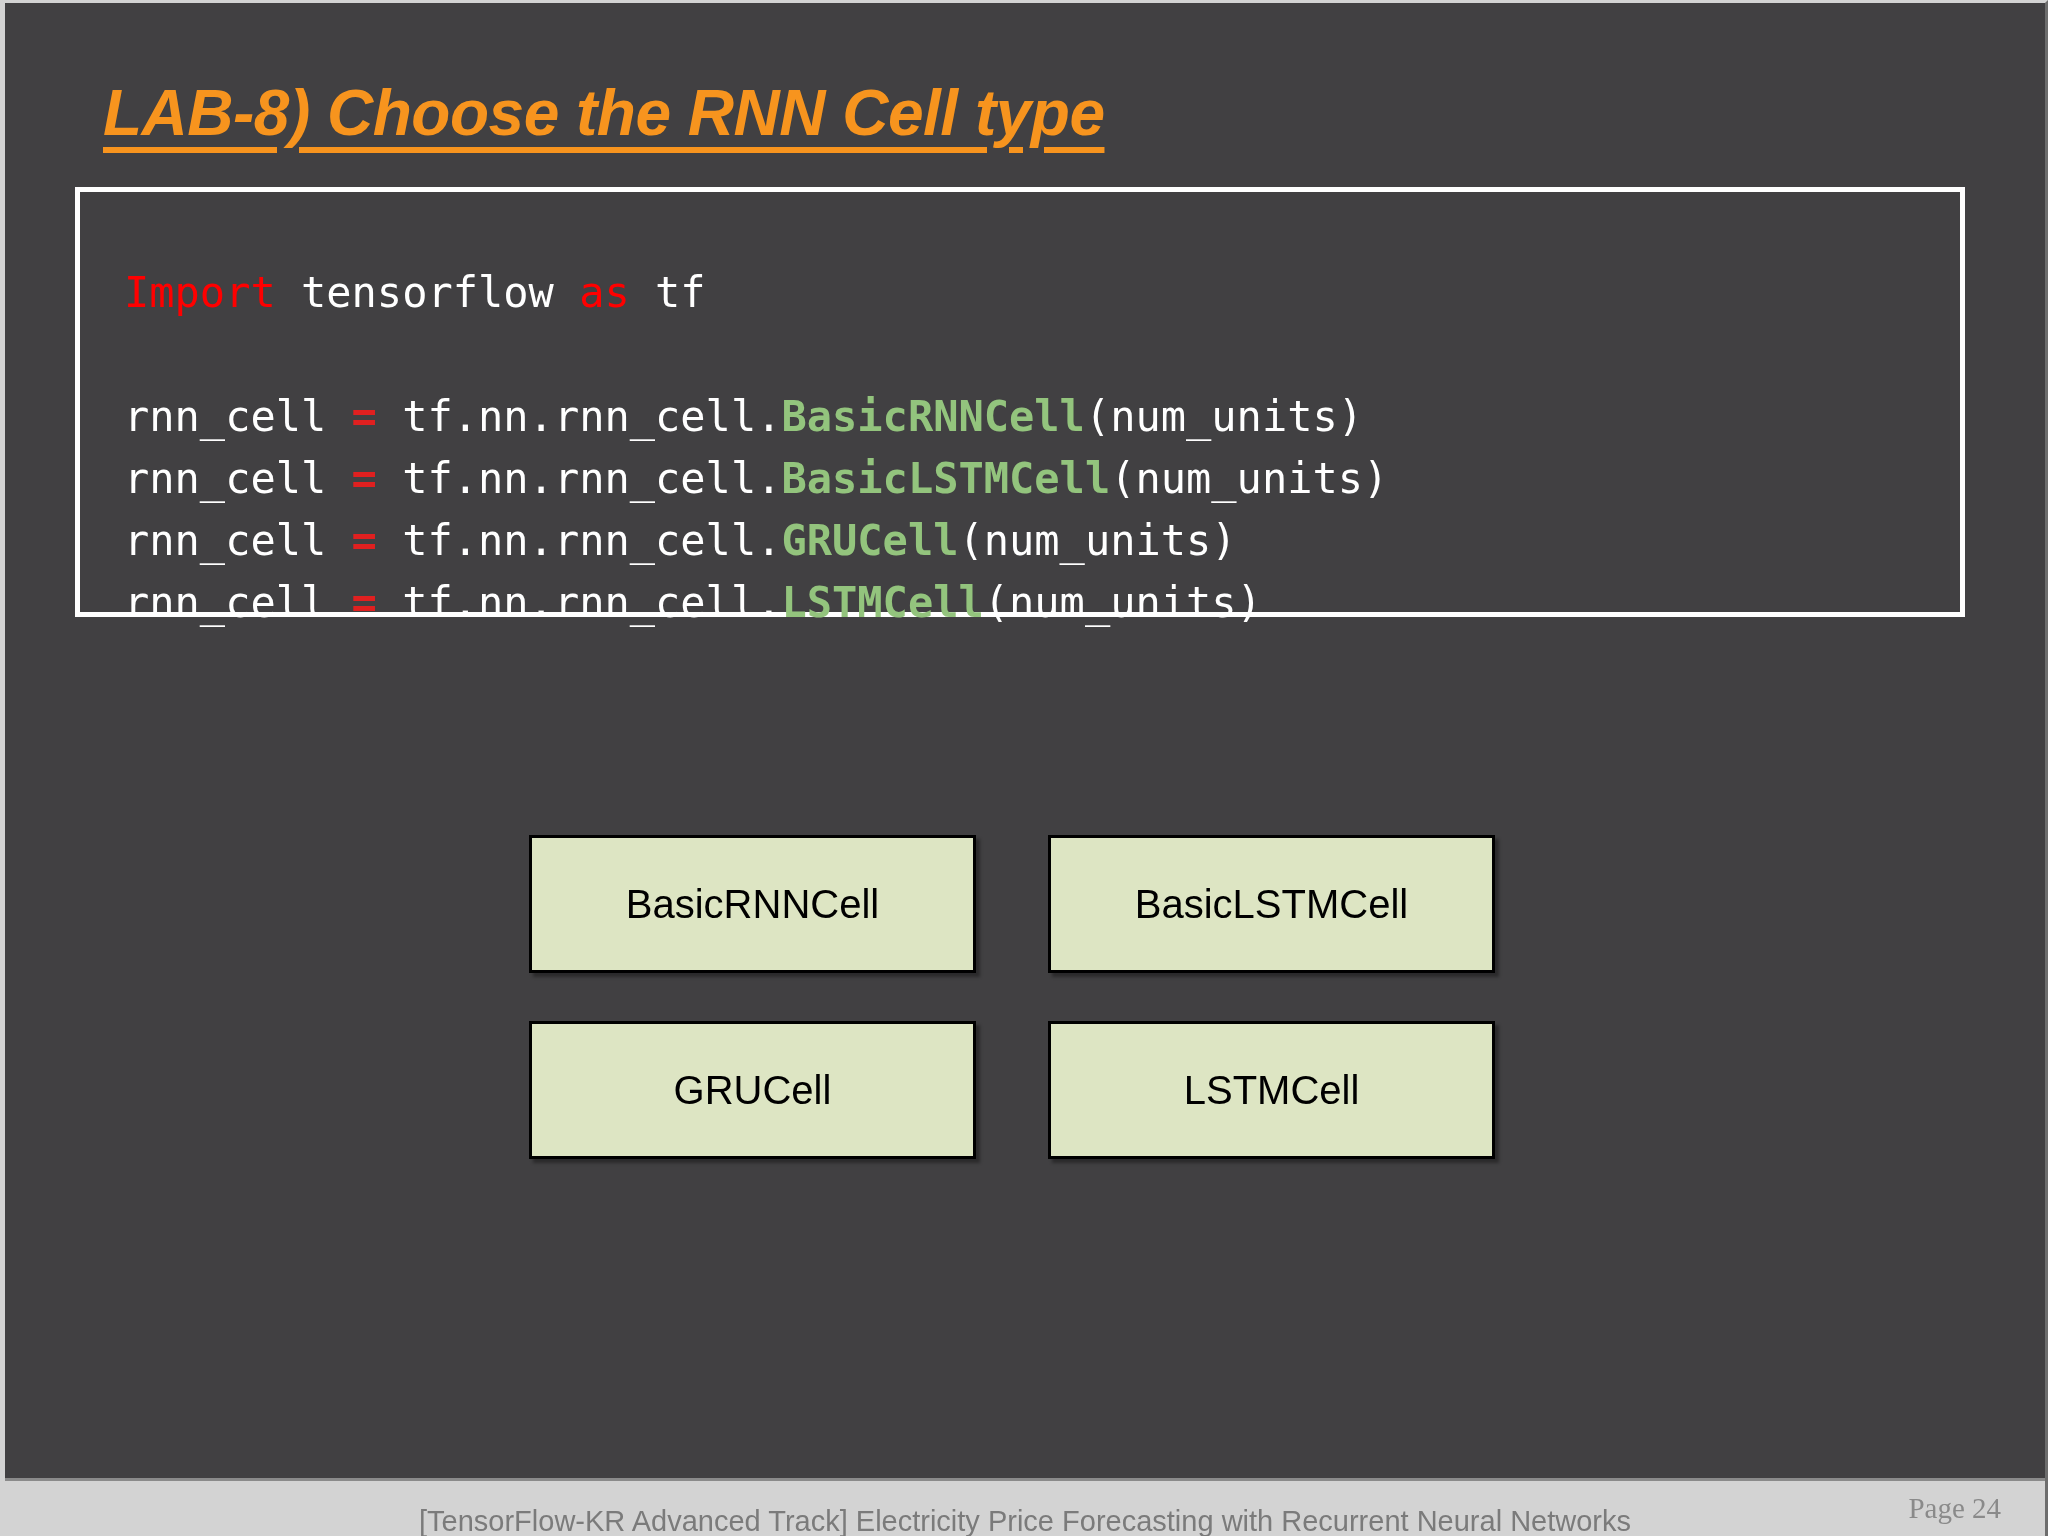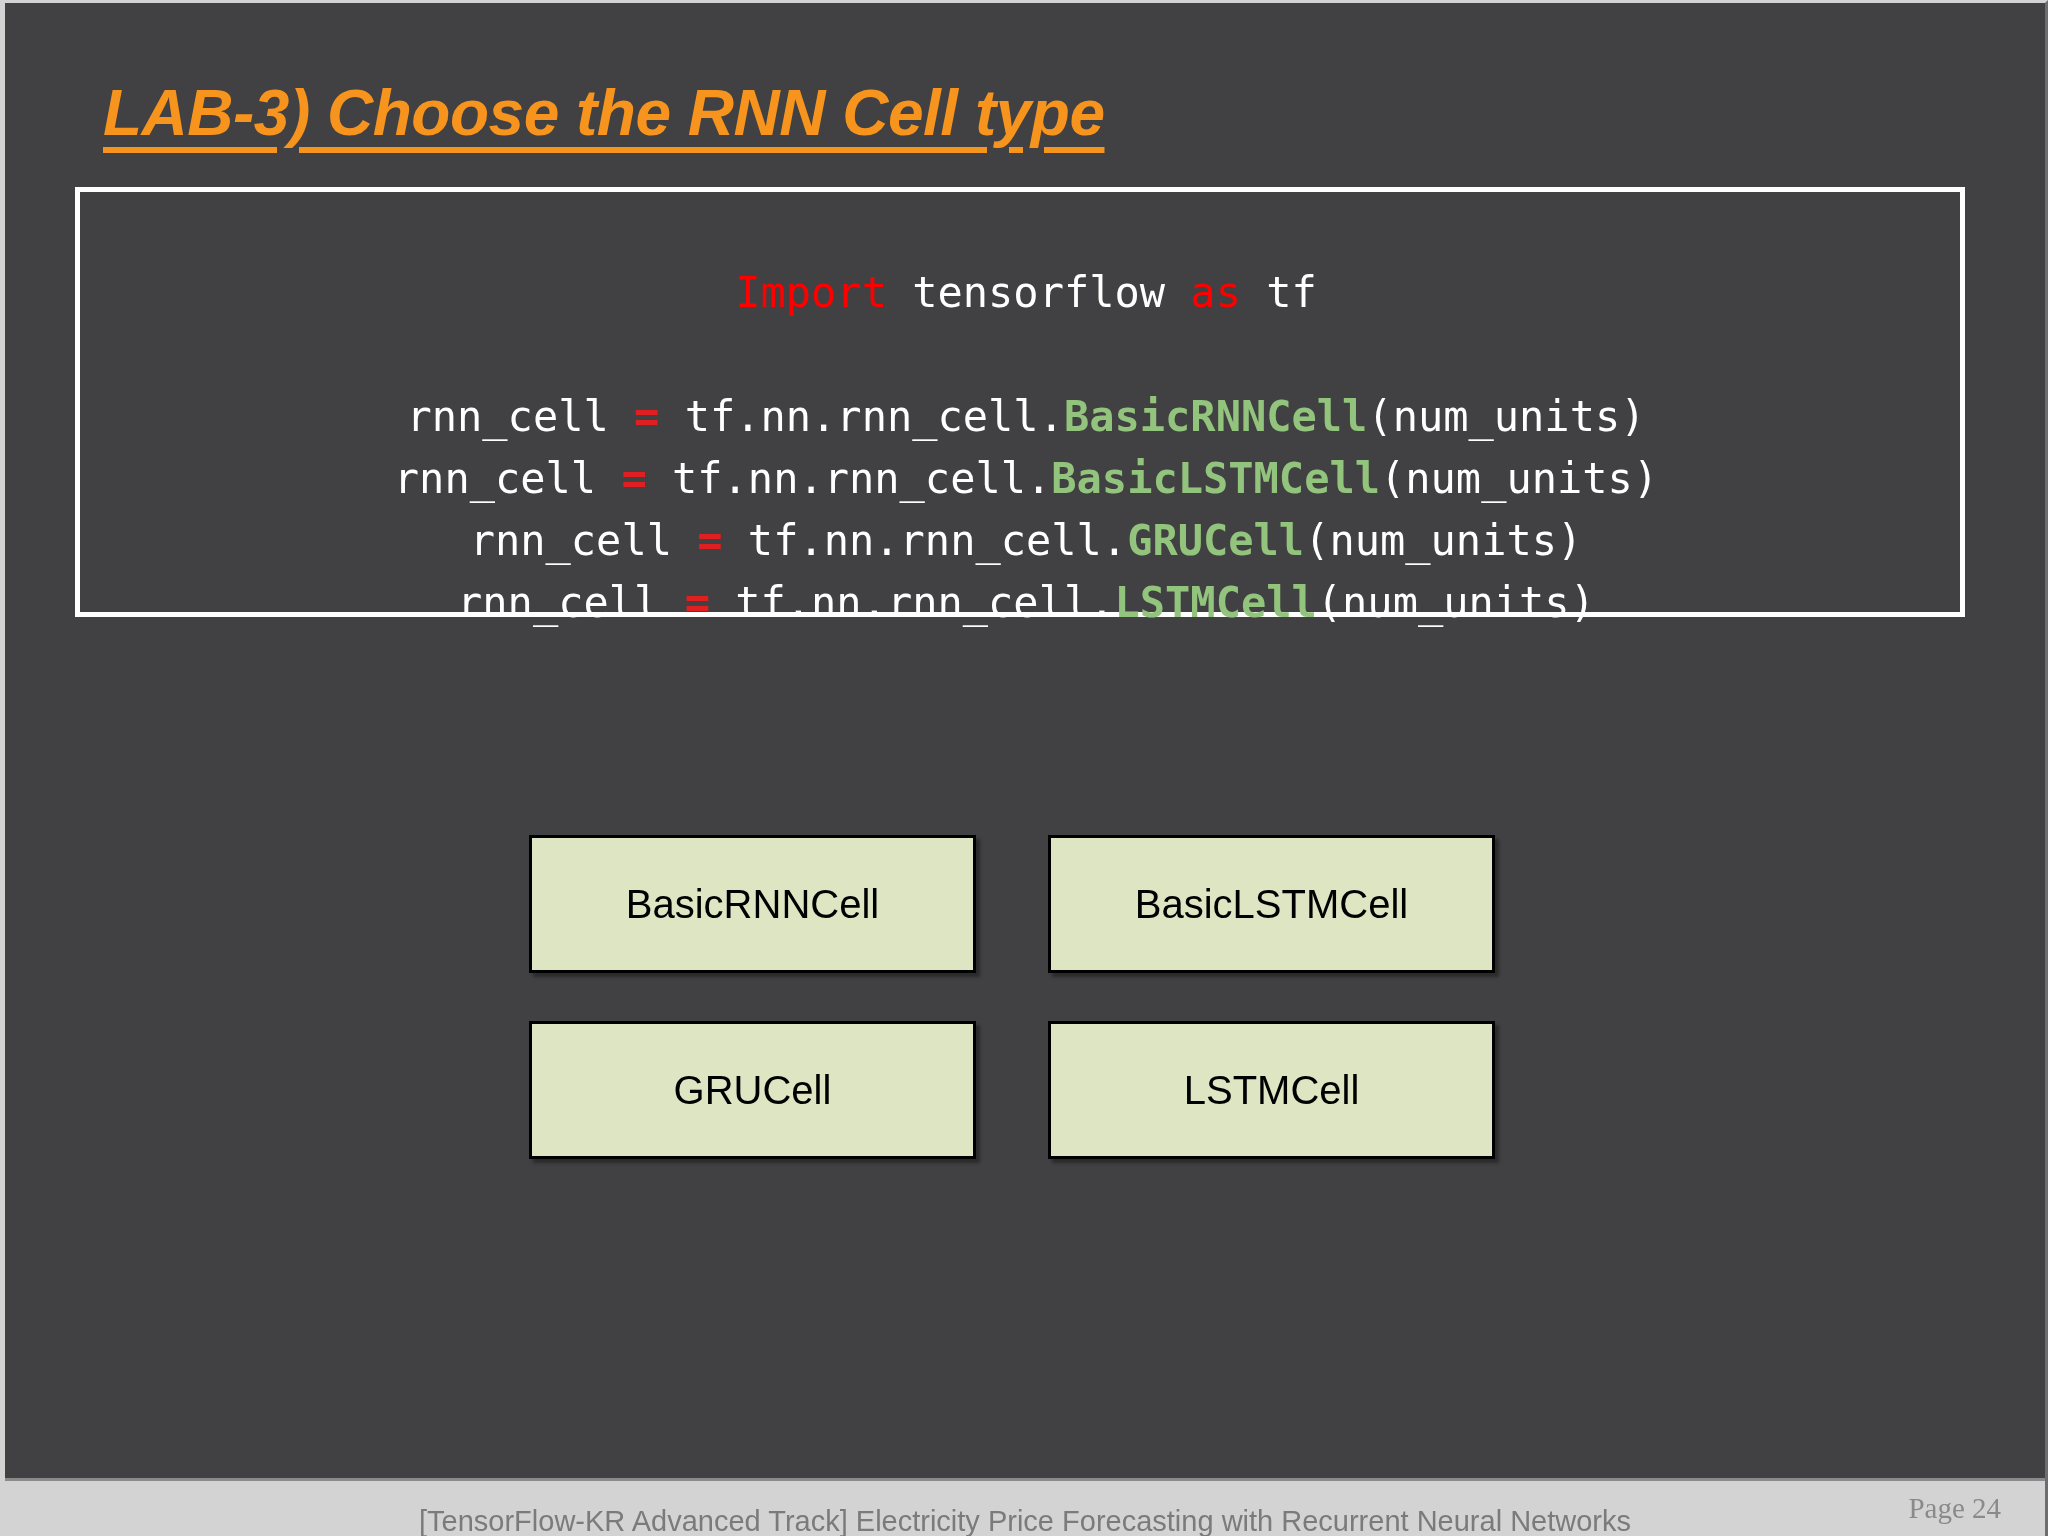--- a/index.html
+++ b/index.html
@@ -48,27 +48,26 @@
     position: absolute;
     left: 70px;
     top: 184px;
     width: 1890px;
     height: 430px;
     box-sizing: border-box;
     border: 5px solid #ffffff;
     background: #414042;
   }
   #code-body {
-    padding: 28px 0 0 12px;
+    padding: 28px 0 0 44px;
     font-family: "DejaVu Sans Mono", "Liberation Mono", monospace;
     font-size: 42px;
     line-height: 62px;
     color: #ffffff;
     white-space: pre;
-    text-align: center;
   }
   .code-line { white-space: pre; }
   .c-kw    { color: #ff0000; }
   .c-plain { color: #ffffff; }
   .c-op    { color: #e02020; font-weight: bold; }
   .c-cls   { color: #93C47D; font-weight: bold; }
   .code-blank { height: 62px; }
 
   
   #cell-grid {
@@ -131,21 +130,21 @@
     font-size: 29px;
     color: #8a8a8a;
     white-space: nowrap;
   }
 </style>
 </head>
 <body>
 
 <div id="slide">
 
-  <h1 id="title">LAB-3) Choose the RNN Cell type</h1>
+  <h1 id="title">LAB-8) Choose the RNN Cell type</h1>
 
   <div id="code-block">
     <pre id="code-body"><div class="code-line"><span class="c-kw">Import</span><span class="c-plain"> tensorflow </span><span class="c-kw">as</span><span class="c-plain"> tf</span></div><div class="code-line code-blank"> </div><div class="code-line"><span class="c-plain">rnn_cell </span><span class="c-op">=</span><span class="c-plain"> tf.nn.rnn_cell.</span><span class="c-cls">BasicRNNCell</span><span class="c-plain">(num_units)</span></div><div class="code-line"><span class="c-plain">rnn_cell </span><span class="c-op">=</span><span class="c-plain"> tf.nn.rnn_cell.</span><span class="c-cls">BasicLSTMCell</span><span class="c-plain">(num_units)</span></div><div class="code-line"><span class="c-plain">rnn_cell </span><span class="c-op">=</span><span class="c-plain"> tf.nn.rnn_cell.</span><span class="c-cls">GRUCell</span><span class="c-plain">(num_units)</span></div><div class="code-line"><span class="c-plain">rnn_cell </span><span class="c-op">=</span><span class="c-plain"> tf.nn.rnn_cell.</span><span class="c-cls">LSTMCell</span><span class="c-plain">(num_units)</span></div></pre>
   </div>
 
   <div id="cell-grid">
     <div class="cell-box" id="box-0">
       <span class="cell-label">BasicRNNCell</span>
     </div>
     <div class="cell-box" id="box-1">

